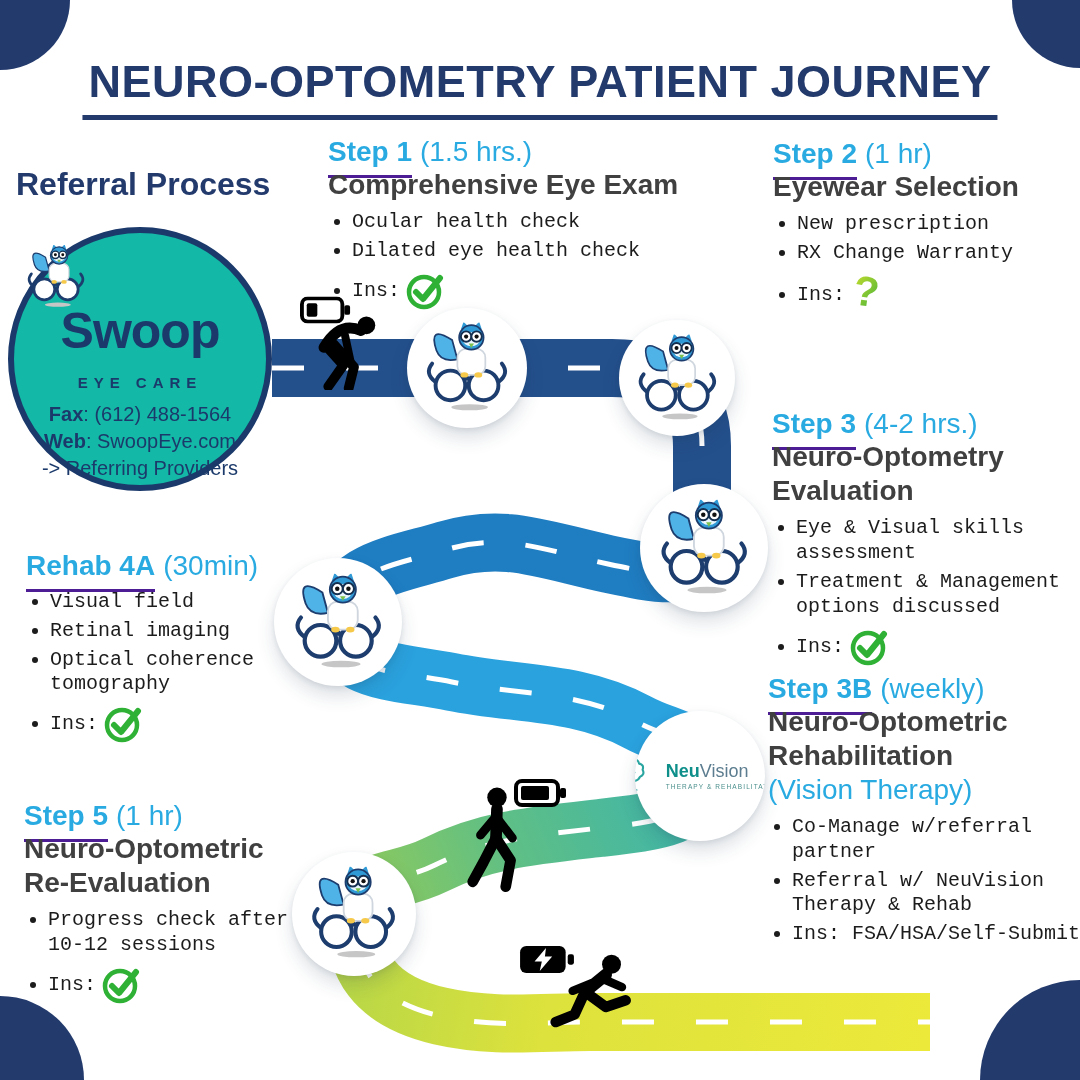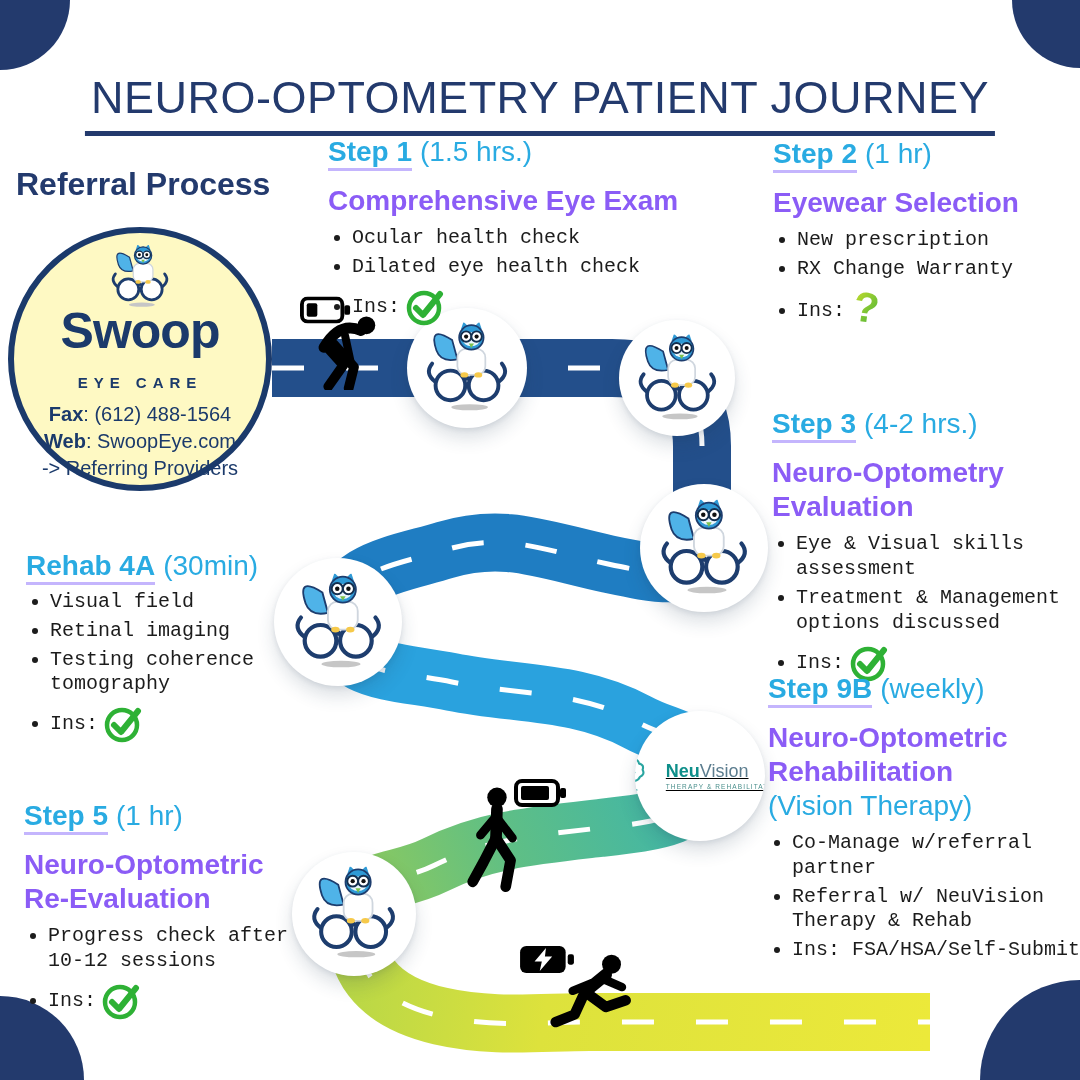--- a/index.html
+++ b/index.html
@@ -5,53 +5,53 @@
   html,body{margin:0;padding:0;background:#ffffff;}
   .canvas{position:relative;width:1080px;height:1080px;overflow:hidden;background:#ffffff;
           font-family:"Liberation Sans", sans-serif;}
   
   .corner{position:absolute;background:#233a6d;border-radius:50%;}
   .corner.tl{left:-70px;top:-70px;width:140px;height:140px;}
   .corner.tr{right:-68px;top:-68px;width:136px;height:136px;}
   .corner.bl{left:-84px;bottom:-84px;width:168px;height:168px;}
   .corner.br{right:-100px;bottom:-100px;width:200px;height:200px;}
   
-  .title{position:absolute;top:42px;left:50%;transform:translateX(-50%);
-         font-size:45px;font-weight:normal;letter-spacing:.5px;color:#233a6d;
+  .title{position:absolute;top:26px;left:50%;transform:translateX(-50%);
+         font-size:45px;font-weight:bold;letter-spacing:.5px;color:#233a6d;
          border-bottom:5px solid #233a6d;padding:0 6px 7px 6px;white-space:nowrap;}
   
   .road-svg{position:absolute;left:0;top:0;pointer-events:none;}
   
   .referral-heading{position:absolute;left:16px;top:166px;font-size:32px;font-weight:bold;color:#233a6d;}
-  .swoop-circle{position:absolute;left:8px;top:227px;width:264px;height:264px;background:#fef9c3;
+  .swoop-circle{position:absolute;left:8px;top:227px;width:264px;height:264px;background:#14b8a6;
         border:6px solid #1b3a6b;border-radius:50%;box-sizing:border-box;z-index:3;
-        display:flex;flex-direction:column;align-items:center;justify-content:flex-start;text-align:center;}
+        display:flex;flex-direction:column;justify-content:flex-start;text-align:center;}
   .swoop-owl{margin-top:12px;width:84px;height:64px;}
   .swoop-word{font-size:50px;font-weight:bold;color:#1b3a6b;line-height:.9;letter-spacing:-1px;}
   .swoop-sub{font-size:15px;font-weight:bold;letter-spacing:6px;color:#1b3a6b;margin-top:20px;}
   .swoop-contact{font-size:20px;color:#1b3a6b;line-height:1.35;margin-top:10px;}
   .swoop-contact b{font-weight:bold;}
   
   .step{position:absolute;z-index:4;}
   .step-head{font-size:28px;color:#29abe2;white-space:nowrap;}
-  .step-id{font-weight:bold;border-bottom:3px solid #c4b5fd;padding-bottom:1px;}
+  .step-id{font-weight:bold;border-bottom:3px solid #4c1d95;padding-bottom:8px;}
   .step-time{font-weight:normal;margin-left:8px;}
-  .step-title{font-size:28px;font-weight:bold;color:#8b5cf6;line-height:1.22;margin-top:16px;}
+  .step-title{font-size:28px;font-weight:bold;color:#404040;line-height:1.22;margin-top:0;}
   .step-subtitle{font-size:28px;font-weight:normal;color:#29abe2;line-height:1.2;}
   ul.bullets{margin:8px 0 0 0;padding-left:24px;color:#1c1c1c;font-family:Liberation Mono, monospace;}
   ul.bullets li{font-size:20px;line-height:1.24;margin-bottom:4px;}
   .ins-icon{width:44px;height:44px;vertical-align:-16px;margin-left:4px;}
   .q-icon{width:30px;height:46px;vertical-align:-16px;margin-left:6px;}
   
   .owl-circle{position:absolute;background:#fff;border-radius:50%;z-index:3;
       box-shadow:0 10px 18px rgba(40,60,90,.16),0 2px 5px rgba(40,60,90,.10);
       display:flex;align-items:center;justify-content:center;overflow:hidden;}
   .owl-circle svg.owl{width:80%;height:80%;}
   
-  .neu-inner{display:flex;align-items:center;gap:19px;text-decoration:underline;}
+  .neu-inner{display:flex;align-items:center;gap:19px;}
   .neu-text{display:flex;flex-direction:column;align-items:flex-start;}
   .neu-brand{font-size:18px;line-height:1;}
   .neu-brand .b{font-weight:bold;color:#0e8f8a;}
   .neu-brand .l{font-weight:normal;color:#5c7d8f;}
   .neu-tag{font-size:6.5px;letter-spacing:1.1px;color:#4a8f8c;margin-top:3px;white-space:nowrap;}
   
   .sprite{position:absolute;z-index:5;}
 </style>
 </head>
 <body>
@@ -276,29 +276,29 @@
             <use href="#sym-check"></use>
           </svg></li>
     </ul>
   </div>
 
   <div class="step" style="left:26px;top:550px;width:250px;">
     <div class="step-head"><span class="step-id">Rehab 4A</span><span class="step-time">(30min)</span></div>
     <ul class="bullets">
       <li>Visual field</li>
       <li>Retinal imaging</li>
-      <li>Testing coherence tomography</li>
+      <li>Optical coherence tomography</li>
       <li><span>Ins:</span><svg class="ins-icon" viewBox="0 0 44 44">
             <use href="#sym-check"></use>
           </svg></li>
     </ul>
   </div>
 
   <div class="step" style="left:768px;top:673px;width:314px;">
-    <div class="step-head"><span class="step-id">Step 9B</span><span class="step-time">(weekly)</span></div>
+    <div class="step-head"><span class="step-id">Step 3B</span><span class="step-time">(weekly)</span></div>
     <div class="step-title">Neuro-Optometric Rehabilitation</div>
     <div class="step-subtitle">(Vision Therapy)</div>
     <ul class="bullets">
       <li>Co-Manage w/referral partner</li>
       <li>Referral w/ NeuVision Therapy &amp; Rehab</li>
       <li>Ins: FSA/HSA/Self-Submit</li>
     </ul>
   </div>
 
   <div class="step" style="left:24px;top:800px;width:292px;">

